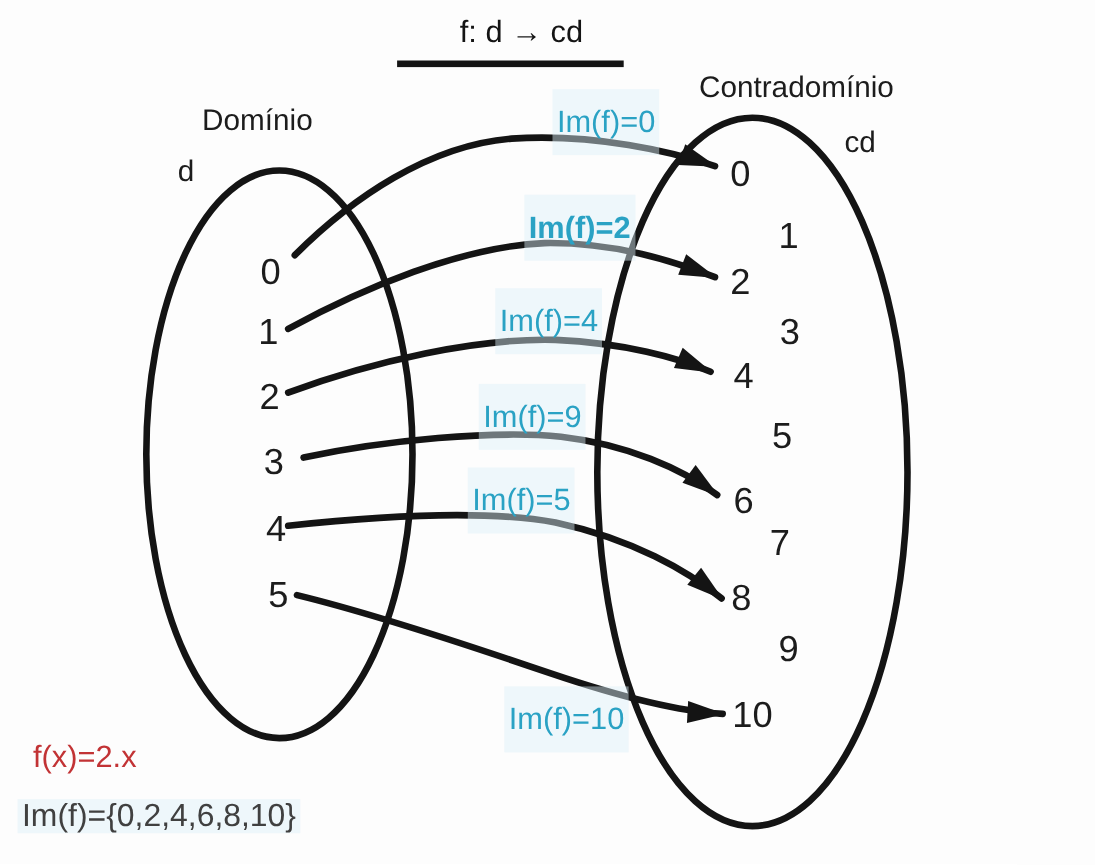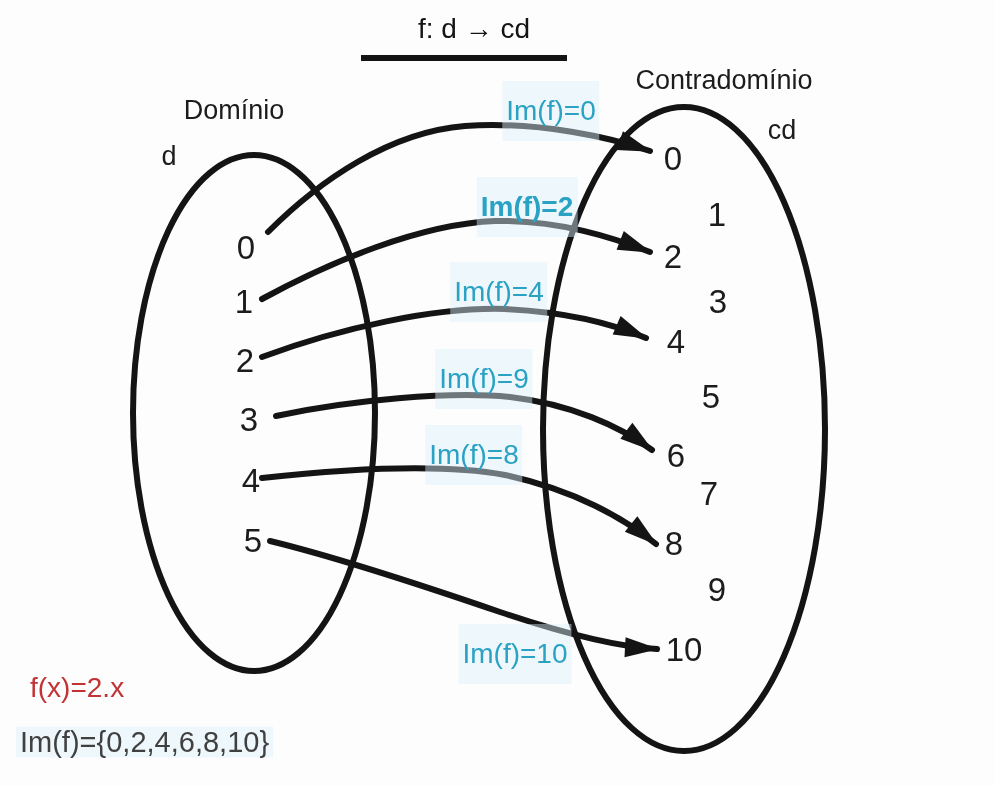--- a/index.html
+++ b/index.html
@@ -72,19 +72,19 @@
   <div class="txt num center" style="left:676px;top:455px;">6</div>
   <div class="txt num center" style="left:709px;top:493px;">7</div>
   <div class="txt num center" style="left:674px;top:543px;">8</div>
   <div class="txt num center" style="left:717px;top:589px;">9</div>
   <div class="txt num center" style="left:684px;top:649px;">10</div>
 
   <div class="txt im-label center js-blue" style="left: 551px; top: 111px; color: rgb(42, 162, 196);">Im(f)=0</div>
   <div class="txt im-label center js-blue" style="left: 527px; top: 207px; color: rgb(42, 162, 196); font-weight: bold;">Im(f)=2</div>
   <div class="txt im-label center js-blue" style="left: 499px; top: 292px; color: rgb(42, 162, 196);">Im(f)=4</div>
   <div class="txt im-label center js-blue" style="left: 484px; top: 379px; color: rgb(42, 162, 196);">Im(f)=9</div>
-  <div class="txt im-label center js-blue" style="left: 474px; top: 455px; color: rgb(42, 162, 196);">Im(f)=8</div>
+  <div class="txt im-label center js-blue" style="left: 474px; top: 455px; color: rgb(42, 162, 196);">Im(f)=5</div>
   <div class="txt im-label center js-blue" style="left: 515px; top: 654px; color: rgb(42, 162, 196);">Im(f)=10</div>
 
   <div class="txt formula-red vcenter js-red" style="left: 30px; top: 688px; color: rgb(194, 51, 53);">f(x)=2.x</div>
   <div class="txt formula-blue vcenter js-blue" style="left: 16px; top: 742px; color: #404040;">Im(f)={0,2,4,6,8,10}</div>
 
 </div>
 
 </body></html>

